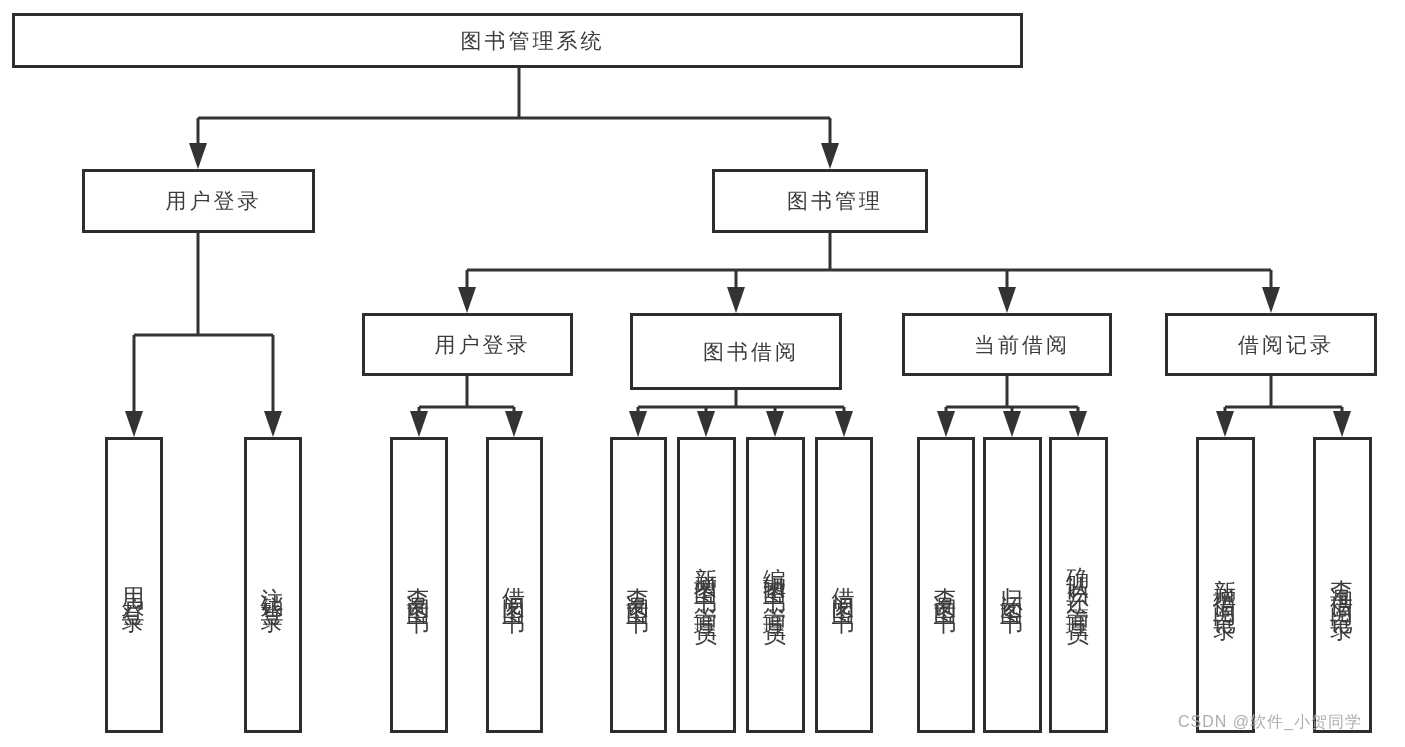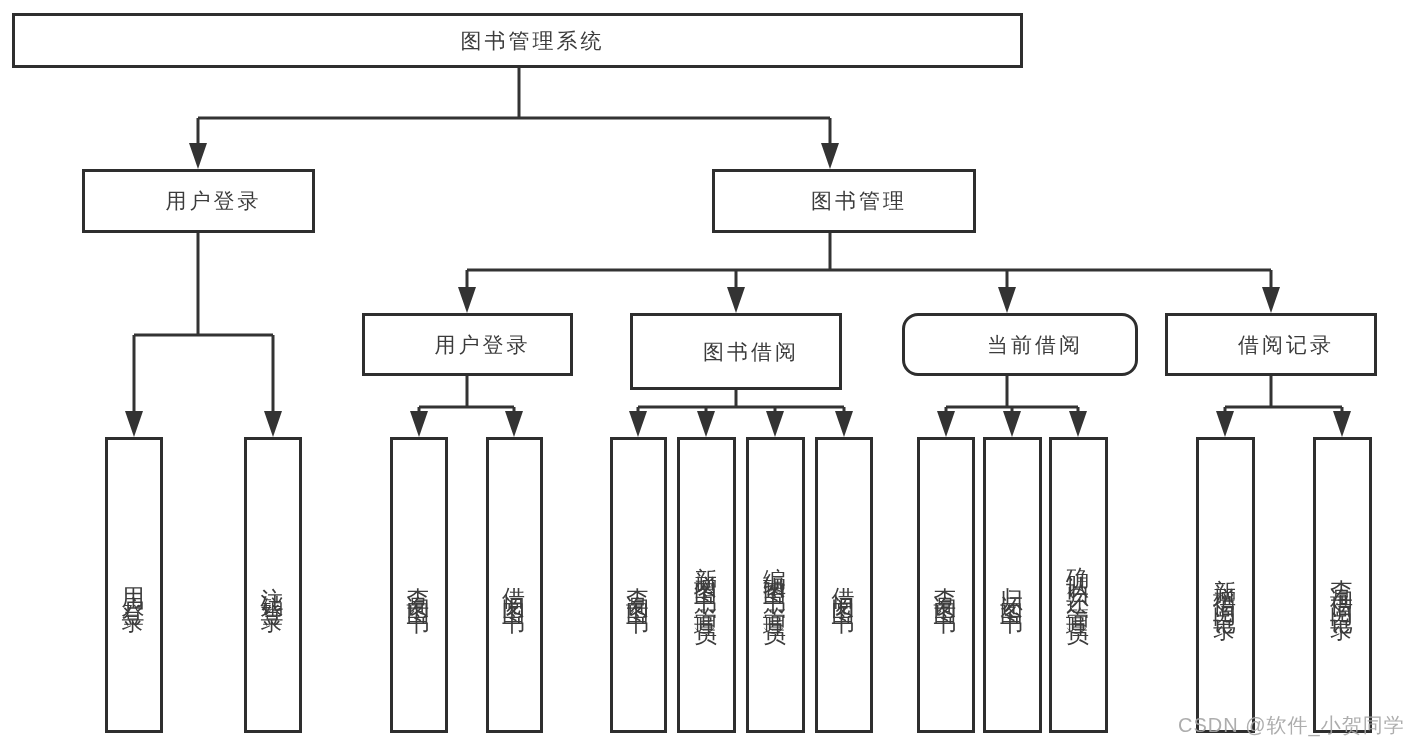--- a/index.html
+++ b/index.html
@@ -45,21 +45,21 @@
     font-size: 23px;
     letter-spacing: 8px;
     color: #3c3c3c;
     white-space: nowrap;
   }
   #watermark {
     position: absolute;
     left: 1178px;
     top: 712px;
     z-index: 3;
-    font-size: 20px;
+    font-size: 16px;
     letter-spacing: 1px;
     color: rgba(166, 166, 166, 0.92);
     white-space: nowrap;
   }
 </style>
 </head>
 <body>
 
 <div id="canvas">
 
@@ -141,31 +141,31 @@
     </g>
   </svg>
 
   <div class="box hnode" style="left:12px; top:13px; width:1011px; height:55px;">
     <span class="lbl">图书管理系统</span>
   </div>
 
   <div class="box hnode" style="left:82px; top:169px; width:233px; height:64px;">
     <span class="lbl">用户登录</span>
   </div>
-  <div class="box hnode" style="left:712px; top:169px; width:264px; height:64px;">
+  <div class="box hnode" style="left:712px; top:169px; width:216px; height:64px;">
     <span class="lbl">图书管理</span>
   </div>
 
   <div class="box hnode" style="left:362px; top:313px; width:211px; height:63px;">
     <span class="lbl">用户登录</span>
   </div>
   <div class="box hnode" style="left:630px; top:313px; width:212px; height:77px;">
     <span class="lbl">图书借阅</span>
   </div>
-  <div class="box hnode" style="left:902px; top:313px; width:236px; height:63px;border-radius:16px;">
+  <div class="box hnode" style="left:902px; top:313px; width:210px; height:63px;">
     <span class="lbl">当前借阅</span>
   </div>
   <div class="box hnode" style="left:1165px; top:313px; width:212px; height:63px;">
     <span class="lbl">借阅记录</span>
   </div>
 
   <div class="box vnode" style="left:105px; top:437px; width:58px; height:296px;">
     <span class="lbl">用户登录</span>
   </div>
   <div class="box vnode" style="left:244px; top:437px; width:58px; height:296px;">

